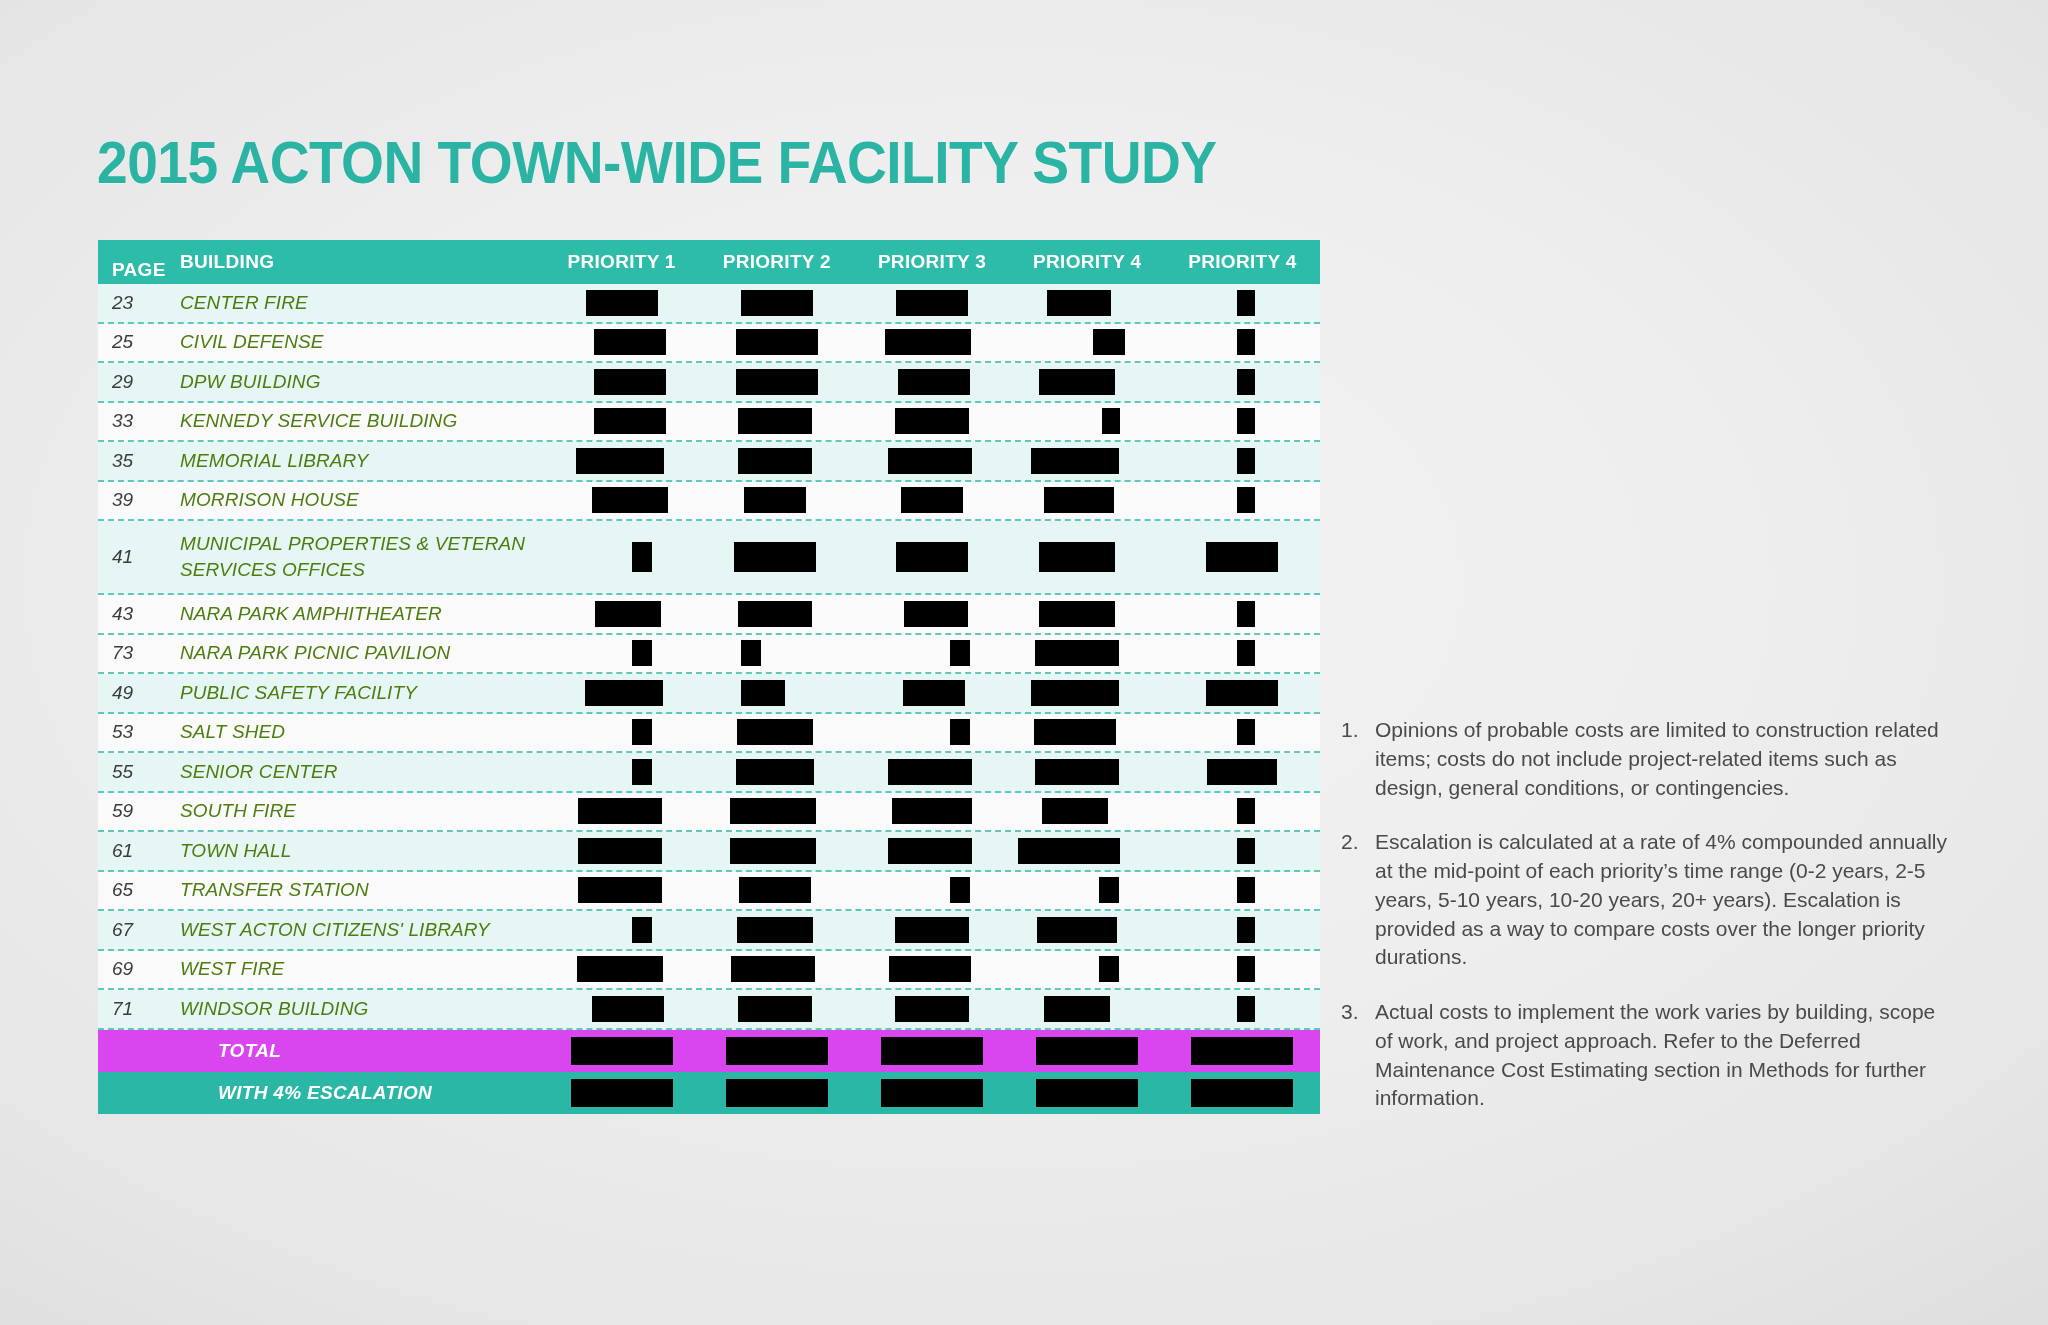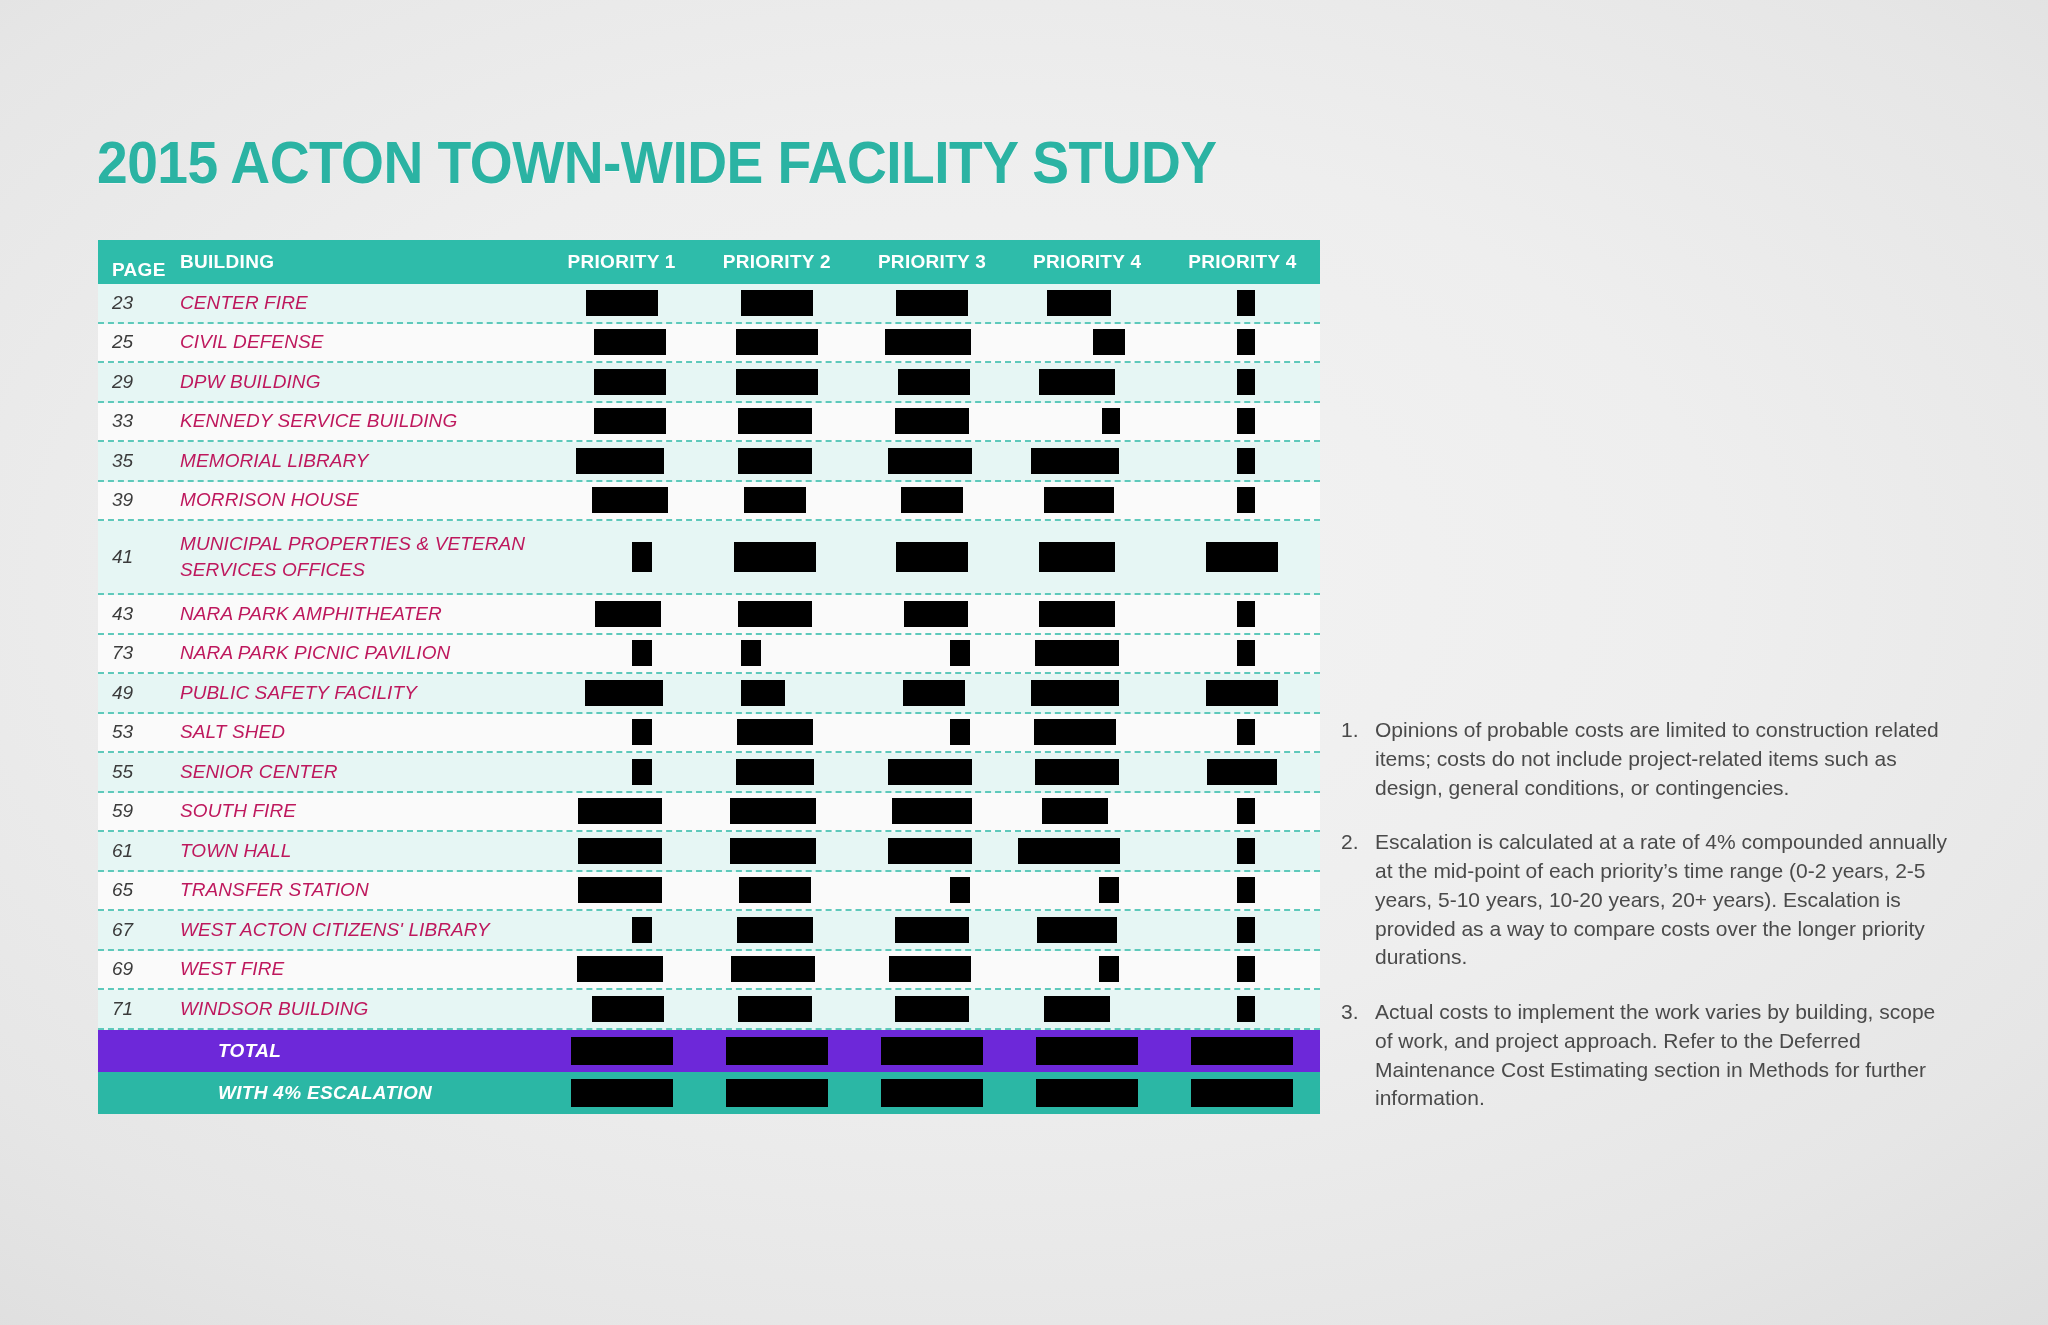--- a/index.html
+++ b/index.html
@@ -95,42 +95,42 @@
     font-size: 19px;
     color: #3b3b3b;
     font-weight: normal;
   }
   .cell-building {
     flex: 0 0 370px;
     padding-left: 6px;
     padding-right: 6px;
     box-sizing: border-box;
     font-size: 19px;
-    color: #be185d;
+    color: #4d7c0f;
     letter-spacing: 0.1px;
     line-height: 1.35;
   }
   .cell-prio {
     flex: 1 1 0;
     display: flex;
     align-items: center;
     justify-content: center;
     height: 100%;
   }
 
   .redaction {
     background: #000000;
     height: 26px;
     display: block;
   }
   .trow.tall .redaction { height: 30px; }
 
   
   .trow.total-row {
-    background: #6d28d9;
+    background: #d946ef;
     border-bottom: none;
     min-height: 42px;
   }
   .trow.escal-row {
     background: #2bb7a5;
     border-bottom: none;
     min-height: 42px;
   }
   .total-row .cell-page,
   .escal-row .cell-page { color: transparent; }

